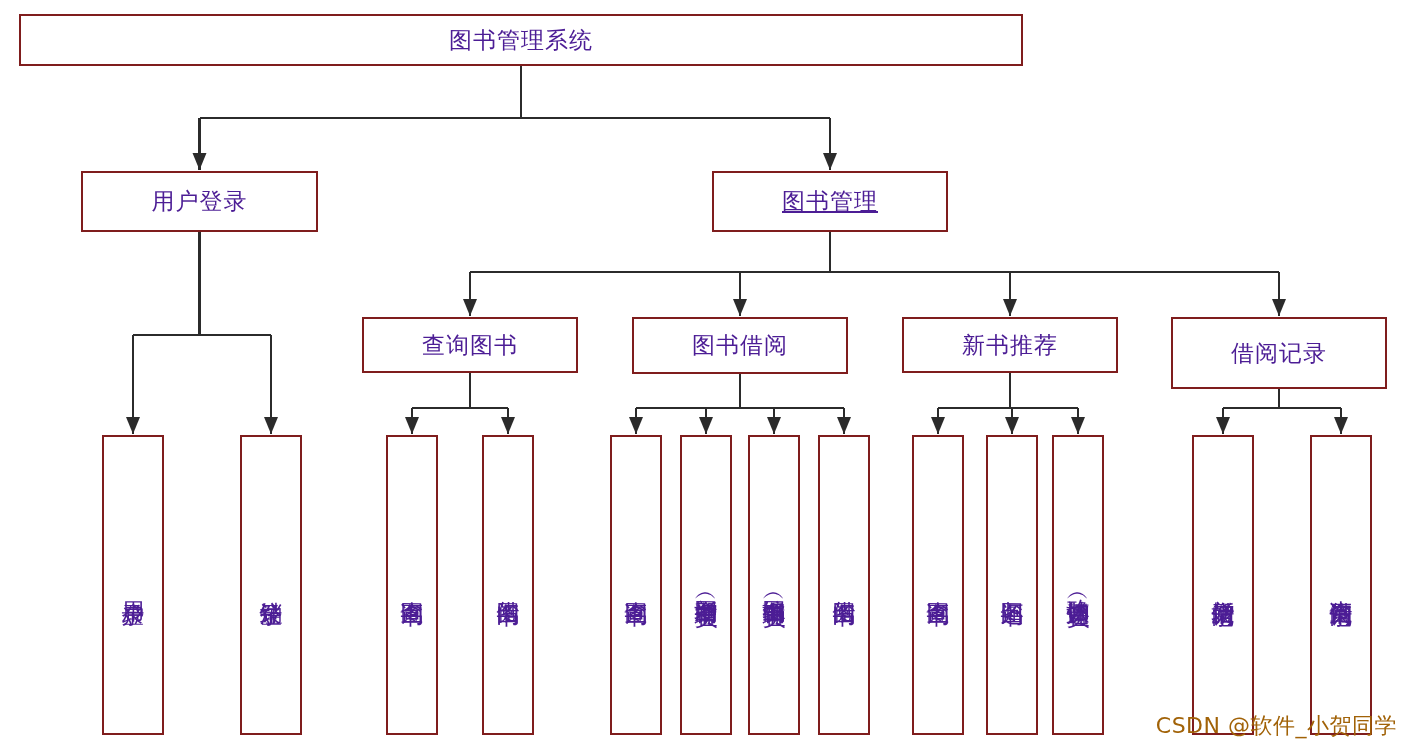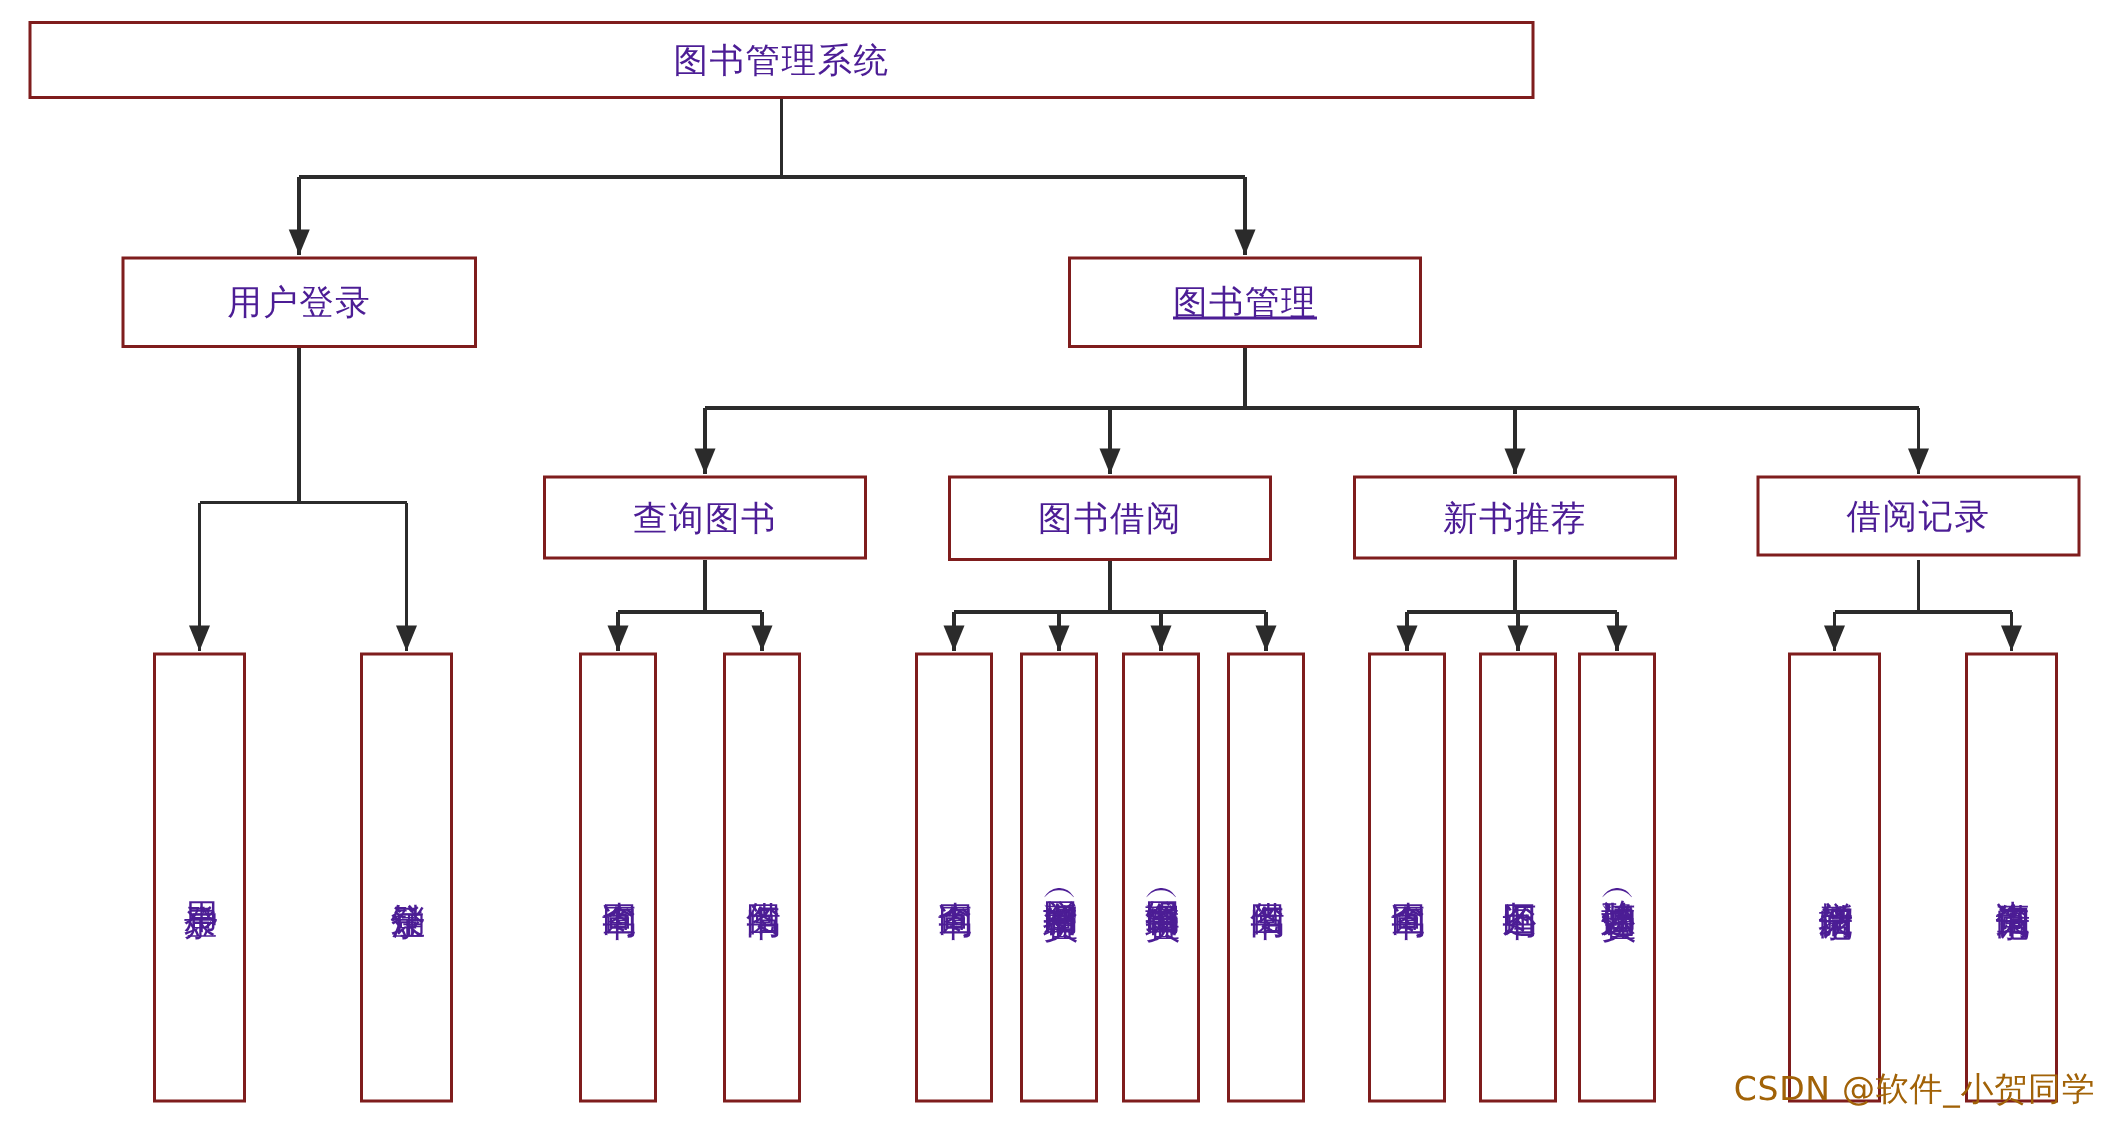--- a/index.html
+++ b/index.html
@@ -123,21 +123,21 @@
     </svg>
 
   <div class="node node-h node-root" id="n-root" style="left: 19px; top: 14px; width: 1004px; height: 52px;">图书管理系统</div>
 
   <div class="node node-h" id="n-user-login" style="left: 81px; top: 171px; width: 237px; height: 61px;">用户登录</div>
   <div class="node node-h" id="n-book-manage" style="left: 712px; top: 171px; width: 236px; height: 61px; text-decoration: underline;">图书管理</div>
 
   <div class="node node-h" id="n-new-book-recommend" style="left: 362px; top: 317px; width: 216px; height: 56px;">查询图书</div>
   <div class="node node-h" id="n-book-borrow" style="left: 632px; top: 317px; width: 216px; height: 57px;">图书借阅</div>
   <div class="node node-h" id="n-current-borrow" style="left: 902px; top: 317px; width: 216px; height: 56px;">新书推荐</div>
-  <div class="node node-h" id="n-borrow-record" style="left: 1171px; top: 317px; width: 216px; height: 54px;">借阅记录</div>
+  <div class="node node-h" id="n-borrow-record" style="left: 1171px; top: 317px; width: 216px; height: 72px;">借阅记录</div>
 
   <div class="node node-v" id="n-leaf-0" style="left: 102px; top: 435px; width: 62px; height: 300px;">用户登录</div>
   <div class="node node-v" id="n-leaf-1" style="left: 240px; top: 435px; width: 62px; height: 300px;">注销登录</div>
   <div class="node node-v" id="n-leaf-2" style="left: 386px; top: 435px; width: 52px; height: 300px;">查询图书</div>
   <div class="node node-v" id="n-leaf-3" style="left: 482px; top: 435px; width: 52px; height: 300px;">借阅图书</div>
   <div class="node node-v" id="n-leaf-4" style="left: 610px; top: 435px; width: 52px; height: 300px;">查询图书</div>
   <div class="node node-v" id="n-leaf-5" style="left: 680px; top: 435px; width: 52px; height: 300px;">新增图书（管理员）</div>
   <div class="node node-v" id="n-leaf-6" style="left: 748px; top: 435px; width: 52px; height: 300px;">编辑图书（管理员）</div>
   <div class="node node-v" id="n-leaf-7" style="left: 818px; top: 435px; width: 52px; height: 300px;">借阅图书</div>
   <div class="node node-v" id="n-leaf-8" style="left: 912px; top: 435px; width: 52px; height: 300px;">查询图书</div>

